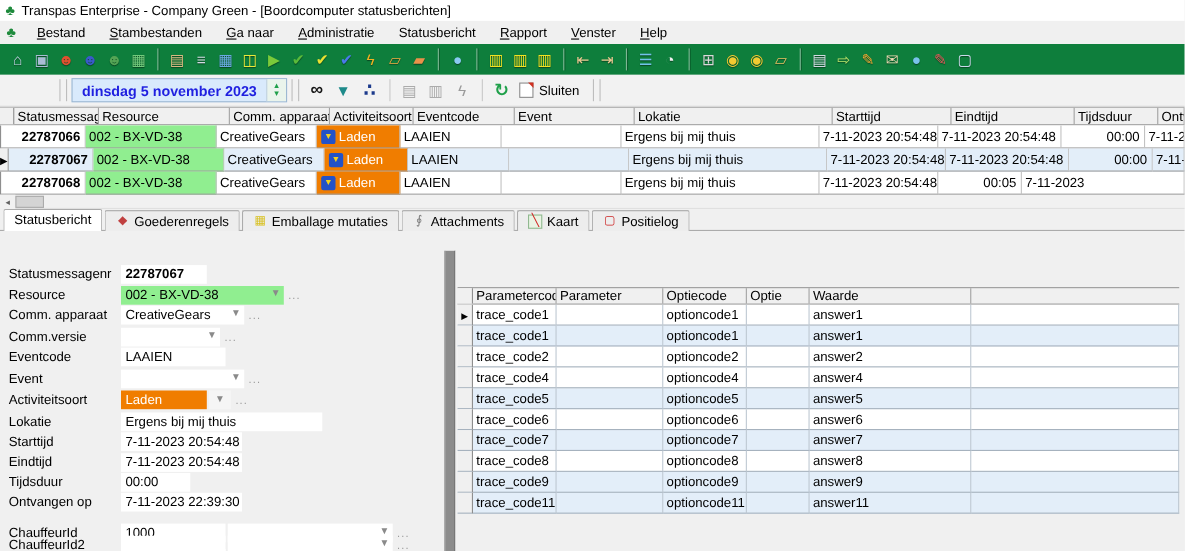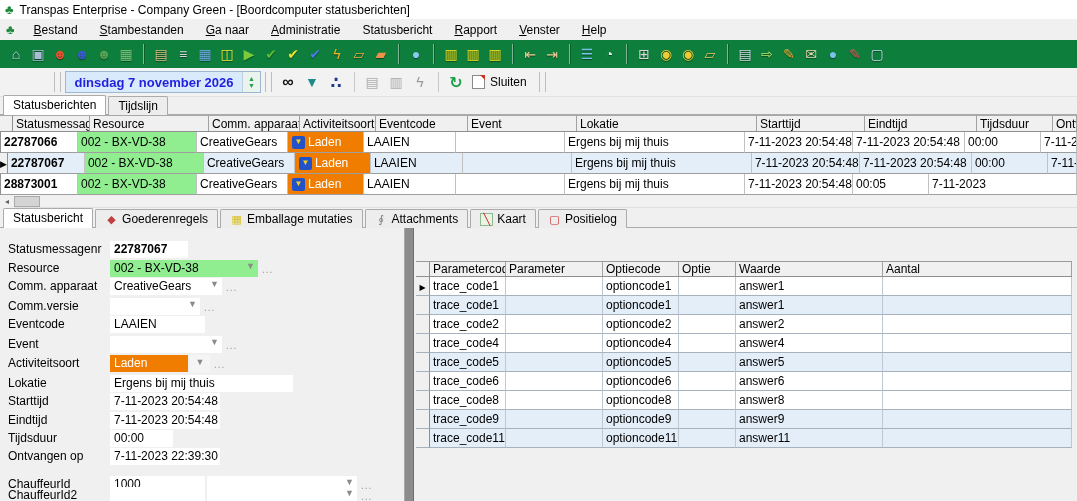--- a/index.html
+++ b/index.html
@@ -53,21 +53,21 @@
   .g1head { display:flex; height:17px; background:#F0F0F0; border-top:1px solid #A8A8A8; border-bottom:1px solid #8E8E8E; }
   .g1head .h { border-right:1px solid #A2A2A2; padding:1px 0 0 3px; white-space:nowrap; overflow:hidden; }
   .g1row { display:flex; height:21px; background:#FFFFFF; }
   .g1row .c { border-right:1px solid #C2C2C2; border-bottom:1px solid #9E9E9E; padding-left:3px; white-space:nowrap; overflow:hidden; line-height:20px; }
   .g1row.selected .c { background:#E3EEF9; }
   .g1row .rh, .g1head .h0 { background:#F0F0F0 !important; border-right:1px solid #8E8E8E; padding:0; text-align:center; }
   .g1row .rh .mk { font-size:9px; line-height:20px; }
   .g1row .res { background:#90EE90 !important; }
   .g1row .act { background:#F07D00 !important; color:#FFFFFF; display:flex; align-items:center; gap:3px; }
   .g1row .b { font-weight:bold; }
-  .g1row .r { text-align:left; padding-right:4px; }
+  .g1row .r { text-align:right; padding-right:4px; }
   .forklift { display:inline-flex; align-items:center; justify-content:center; width:13px; height:13px; margin-left:1px; background:#2352C8; color:#F2D020; font-size:8px; line-height:8px; border-radius:2px; }
   .cw0{width:13px}.cw1{width:77px}.cw2{width:119px}.cw3{width:91px}.cw4{width:76px}.cw5{width:92px}
   .cw6{width:109px}.cw7{width:180px}.cw8{width:108px}.cw9{width:112px}.cw10{width:76px}.cw11{flex:1}
 
   
   .hscroll { height:13px; background:#F1F1F1; display:flex; align-items:center; border-bottom:1px solid #E0E0E0; }
   .harrow { width:14px; height:13px; display:flex; align-items:center; justify-content:center; font-size:8px; color:#606060; background:#F1F1F1; }
   .hthumb { width:26px; height:11px; background:#D4D4D4; border:1px solid #ABABAB; }
 
   
@@ -156,21 +156,21 @@
         <span class="tbtn" style="color: rgb(234, 218, 178);">✉</span>
         <span class="tbtn" style="color: rgb(122, 194, 234);">●</span>
         <span class="tbtn" style="color: rgb(226, 90, 90);">✎</span>
         <span class="tbtn" style="color: rgb(202, 218, 234);">▢</span>
       </span>
   </div>
 
   <div class="toolbar2">
     <span class="grip"></span>
     <span class="datefield">
-      <span class="datetext">dinsdag 7 november 2026</span>
+      <span class="datetext">dinsdag 5 november 2023</span>
       <span class="spin">
           <span>▲</span>
           <span>▼</span>
         </span>
     </span>
     <span class="grip"></span>
     <span style="display:flex;align-items:center;">
         <span class="fbtn bold" style="color: rgb(21, 21, 21);">∞</span>
         <span class="fbtn" style="color: rgb(30, 138, 138);">▼</span>
         <span class="fbtn bold" style="color: rgb(28, 58, 140);">∴</span>
@@ -183,30 +183,20 @@
       </span>
     <span class="slbtn">
       <span class="slicon">
           <span class="slflick"></span>
         </span>
       <span>Sluiten</span>
     </span>
     <span class="grip"></span>
   </div>
 
-  <div class="tabs tabs1">
-    <span style="display:flex;align-items:flex-end;">
-        <span class="tab active">
-          <span>Statusberichten</span>
-        </span>
-        <span class="tab">
-          <span>Tijdslijn</span>
-        </span>
-      </span>
-  </div>
 
   <div class="grid1">
     <div class="g1head">
       <div class="h h0 cw0"></div>
       <div class="h cw1">Statusmessagenr</div>
       <div class="h cw2">Resource</div>
       <div class="h cw3">Comm. apparaat</div>
       <div class="h cw4">Activiteitsoort</div>
       <div class="h cw5">Eventcode</div>
       <div class="h cw6">Event</div>
@@ -248,21 +238,21 @@
         <div class="c cw6"></div>
         <div class="c cw7">Ergens bij mij thuis</div>
         <div class="c cw8">7-11-2023 20:54:48</div>
         <div class="c cw9">7-11-2023 20:54:48</div>
         <div class="c cw10 r">00:00</div>
         <div class="c cw11">7-11-2023</div>
       </div>
 
       <div class="g1row">
         <div class="c rh"><span class="mk"></span></div>
-        <div class="c cw1 b r">28873001</div>
+        <div class="c cw1 b r">22787068</div>
         <div class="c cw2 res">002 - BX-VD-38</div>
         <div class="c cw3">CreativeGears</div>
         <div class="c cw4 act">
             <span class="forklift">▼</span>
             <span>Laden</span>
           </div>
         <div class="c cw5">LAAIEN</div>
         <div class="c cw6"></div>
         <div class="c cw7">Ergens bij mij thuis</div>
         <div class="c cw8">7-11-2023 20:54:48</div>
@@ -383,21 +373,20 @@
 
     <div class="rightpane">
       <div class="grid2">
         <div class="g2head">
           <div class="h h0 pw0"></div>
           <div class="h pw1">Parametercode</div>
           <div class="h pw2">Parameter</div>
           <div class="h pw3">Optiecode</div>
           <div class="h pw4">Optie</div>
           <div class="h pw5">Waarde</div>
-          <div class="h pw6">Aantal</div>
         </div>
         <div>
           <div class="g2row">
             <div class="c rh pw0"><span class="mk">▶</span></div>
             <div class="c pw1">trace_code1</div>
             <div class="c pw2"></div>
             <div class="c pw3">optioncode1</div>
             <div class="c pw4"></div>
             <div class="c pw5">answer1</div>
             <div class="c pw6"></div>
@@ -447,20 +436,29 @@
           <div class="g2row">
             <div class="c rh pw0"><span class="mk"></span></div>
             <div class="c pw1">trace_code6</div>
             <div class="c pw2"></div>
             <div class="c pw3">optioncode6</div>
             <div class="c pw4"></div>
             <div class="c pw5">answer6</div>
             <div class="c pw6"></div>
           </div>
 
+          <div class="g2row alt">
+            <div class="c rh pw0"><span class="mk"></span></div>
+            <div class="c pw1">trace_code7</div>
+            <div class="c pw2"></div>
+            <div class="c pw3">optioncode7</div>
+            <div class="c pw4"></div>
+            <div class="c pw5">answer7</div>
+            <div class="c pw6"></div>
+          </div>
 
           <div class="g2row">
             <div class="c rh pw0"><span class="mk"></span></div>
             <div class="c pw1">trace_code8</div>
             <div class="c pw2"></div>
             <div class="c pw3">optioncode8</div>
             <div class="c pw4"></div>
             <div class="c pw5">answer8</div>
             <div class="c pw6"></div>
           </div>

